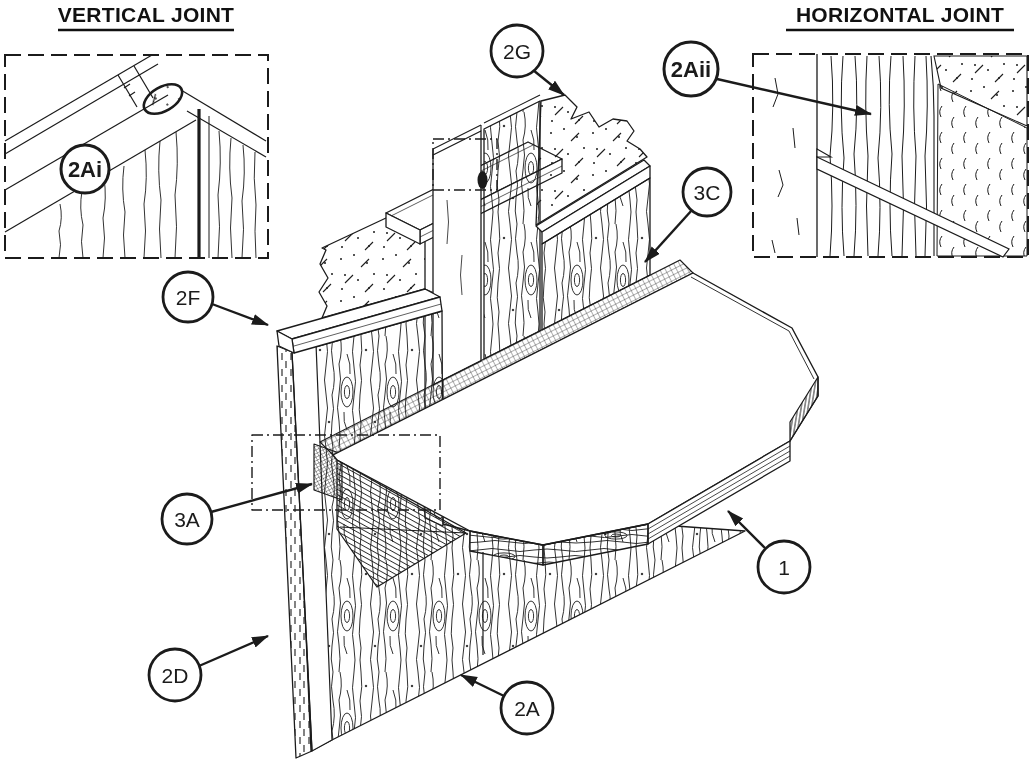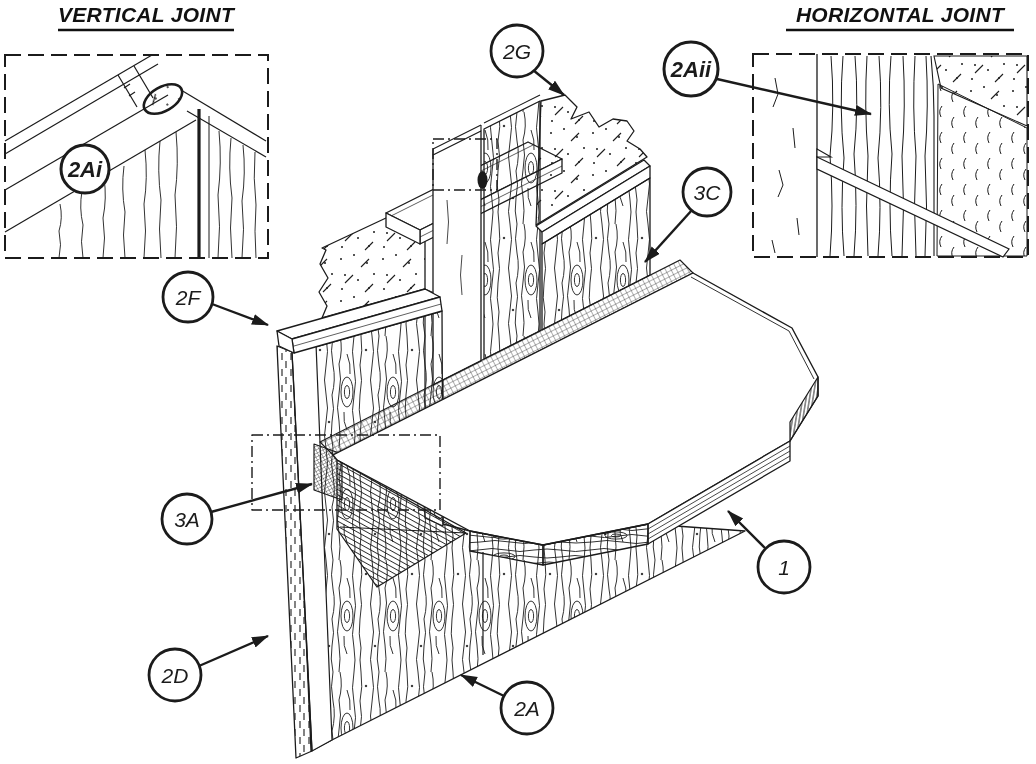--- a/index.html
+++ b/index.html
@@ -1,17 +1,17 @@
 <!DOCTYPE html>
 <html><head>
 <meta charset="utf-8">
 <style>
   html,body{margin:0;padding:0;background:#fff;}
   #stage{position:relative;width:1036px;height:764px;background:#fff;overflow:hidden;
-         font-family:"Liberation Sans",sans-serif;font-style:italic;}
+         font-family:"Liberation Sans",sans-serif;}
   svg text{font-family:"Liberation Sans","DejaVu Sans",sans-serif;}
   .callout-label{font-size:21px;fill:#1b1b1b;}
   .callout-label.bold{font-weight:bold;font-size:22px;}
   .inset-title{font-size:21px;font-weight:bold;fill:#111;letter-spacing:.3px;}
 </style>
 </head>
 <body>
 
 <div id="stage">
 <svg width="1036" height="764" viewBox="0 0 1036 764">

